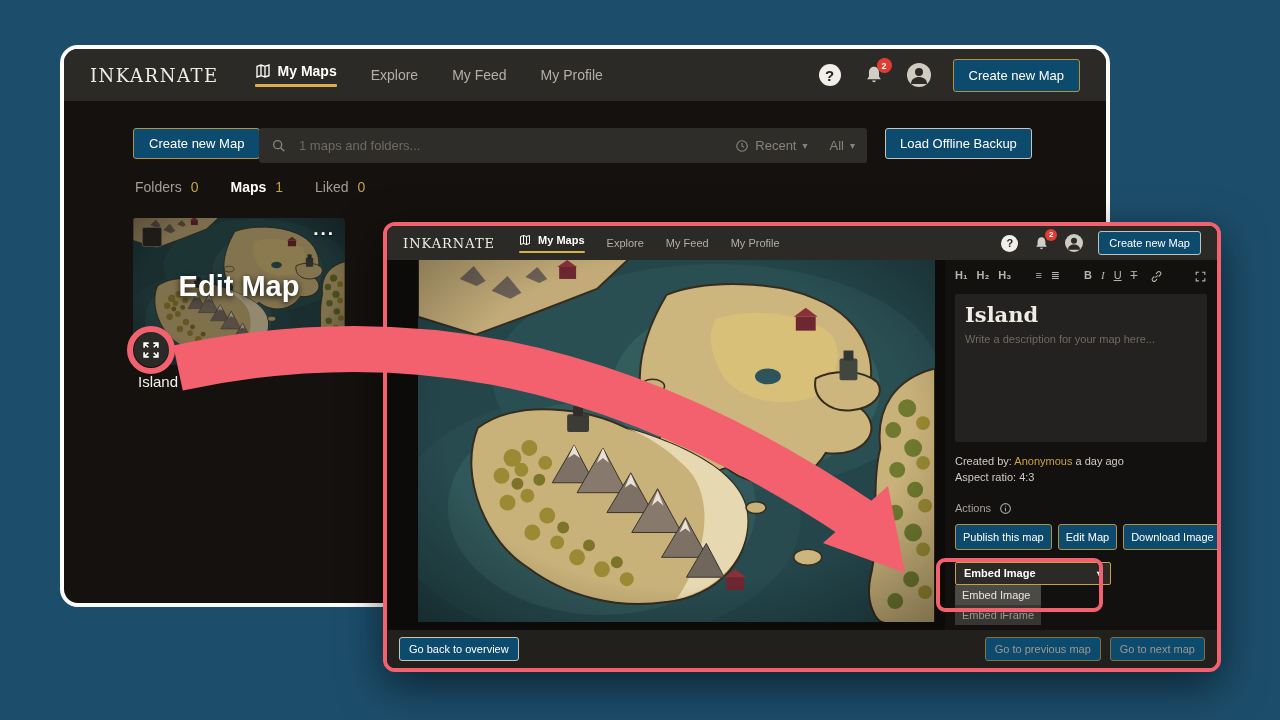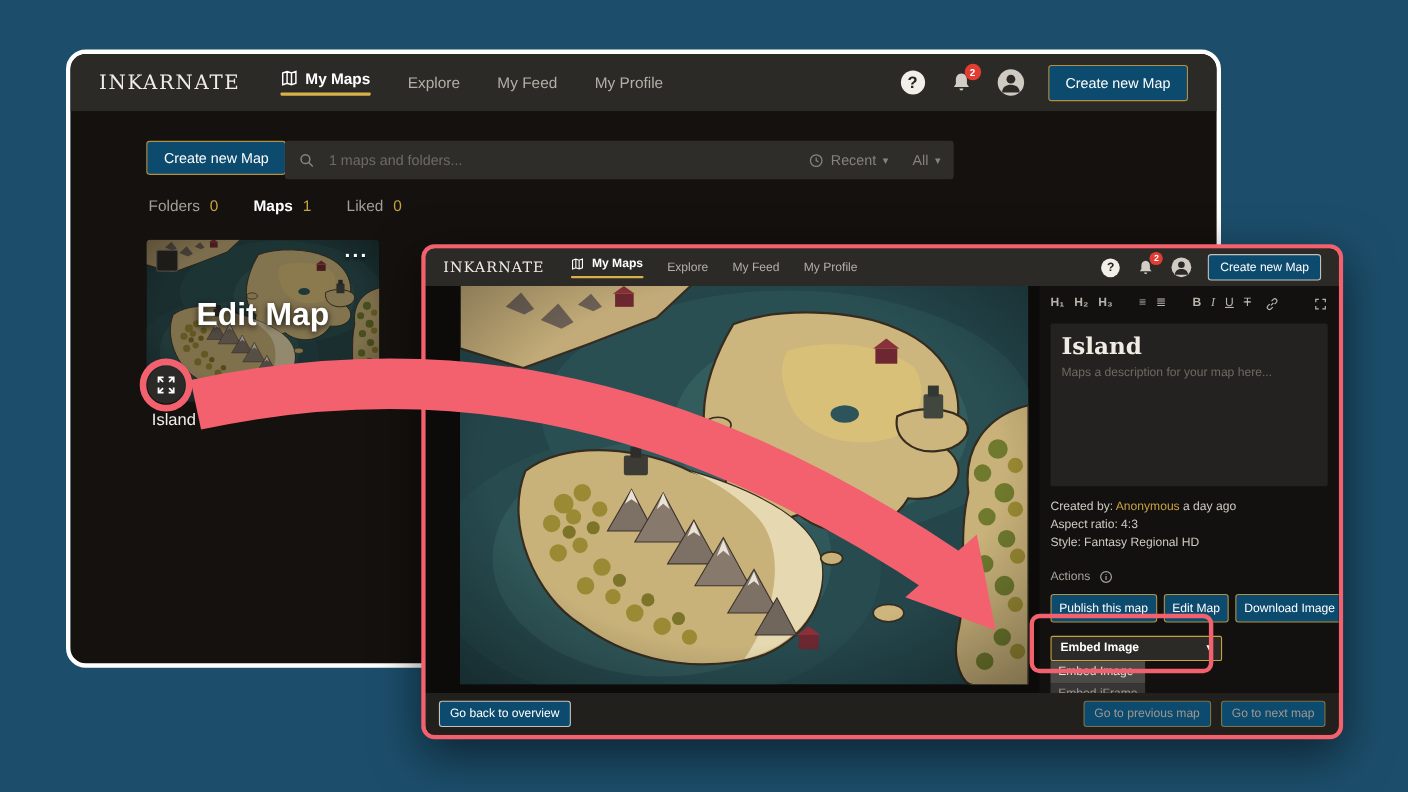--- a/index.html
+++ b/index.html
@@ -290,20 +290,21 @@
         <span>Recent</span>
         <span class="caret">▾</span>
       </div>
       <div class="drop">
         <span>All</span>
         <span class="caret">▾</span>
       </div>
     </div>
   </div>
 
+  <div class="btn gray ov-abs" id="ov-backup">Load Offline Backup</div>
 
   <div class="ov-abs" id="ov-tabs">
     <div class="tab-pair">
       <span class="tab-label">Folders</span>
       <span class="tab-count">0</span>
     </div>
     <div class="tab-pair active">
       <span class="tab-label">Maps</span>
       <span class="tab-count">1</span>
     </div>
@@ -389,30 +390,29 @@
             <use href="#linksym"></use>
           </svg>
         <span id="dw-maximize">
             <svg width="13" height="13">
               <use href="#cornersym"></use>
             </svg>
           </span>
       </div>
       <div id="dw-descbox">
         <div id="dw-title">Island</div>
-        <div id="dw-placeholder">Maps a description for your map here...</div>
+        <div id="dw-placeholder">Write a description for your map here...</div>
       </div>
       <div id="dw-meta">
         <div>
           <span>Created by:</span>
           <span class="gold-link">Anonymous</span>
           <span>a day ago</span>
         </div>
         <div>Aspect ratio: 4:3</div>
-        <div>Style: Fantasy Regional HD</div>
       </div>
       <div id="dw-actions-label">
         <span>Actions</span>
         <svg width="13" height="13">
             <use href="#infosym"></use>
           </svg>
       </div>
       <div id="dw-action-btns">
         <div class="btn gold">Publish this map</div>
         <div class="btn gold">Edit Map</div>

